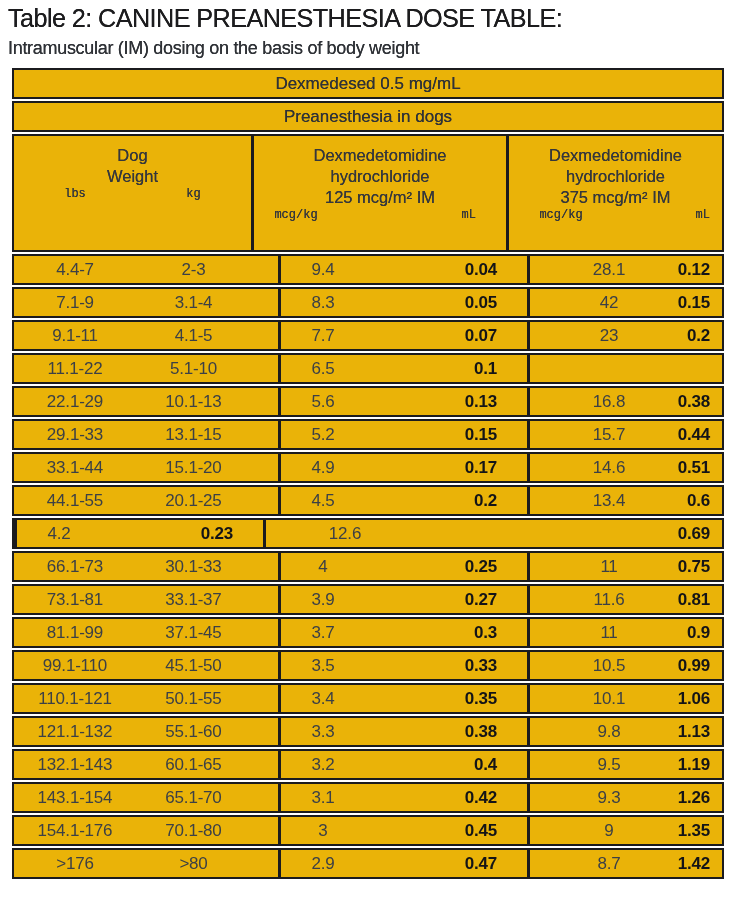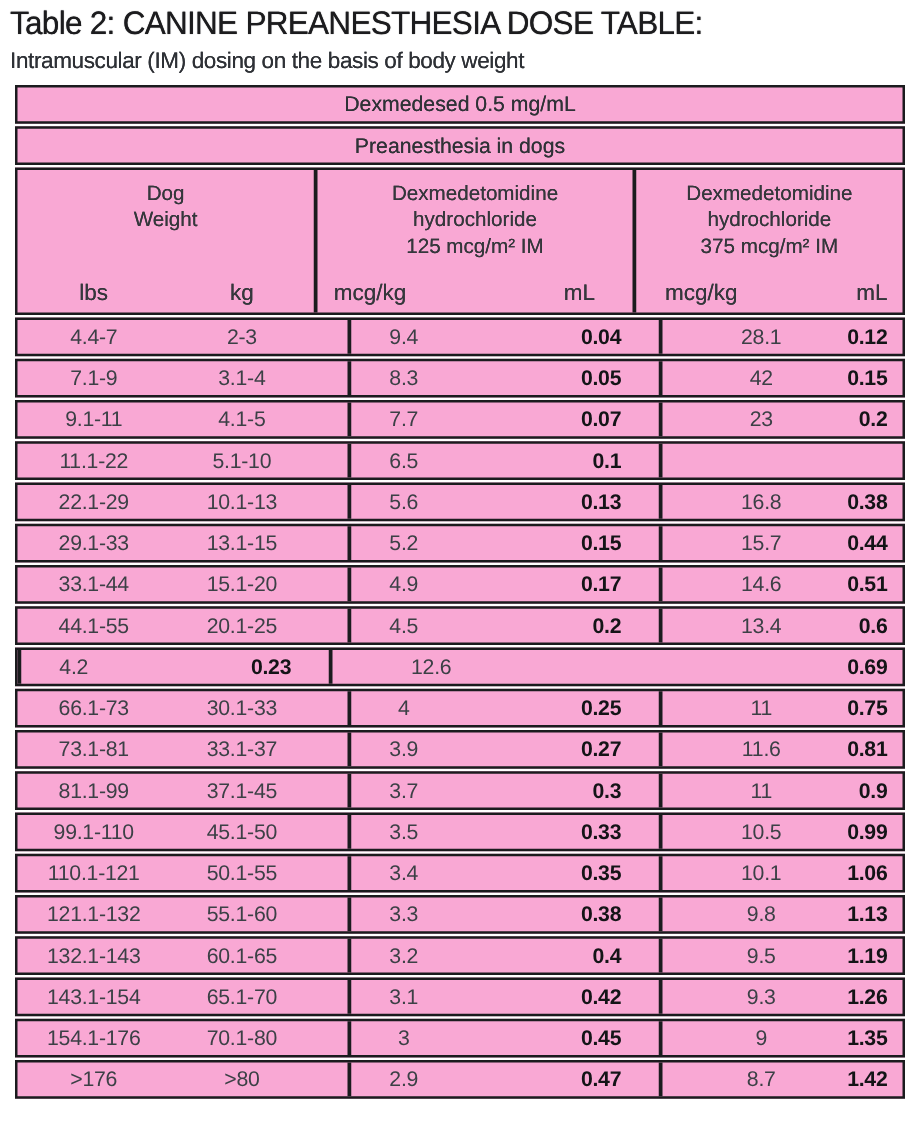--- a/index.html
+++ b/index.html
@@ -35,21 +35,21 @@
     text-shadow: 0 0 0.4px #2e3136;
     white-space: nowrap;
   }
   .tbl {
     margin: 9px 0 0 4px;
     width: 712px;
   }
   .box {
     box-sizing: border-box;
     border: 2px solid #1b1b1e;
-    background: #f9a8d4;
+    background: #eab308;
     margin-bottom: 2px;
   }
   .banner {
     height: 31px;
     display: flex;
     align-items: center;
     justify-content: center;
     font-size: 17px;
     color: #2f3237;
     text-shadow: 0 0 0.3px #2f3237;
@@ -64,35 +64,35 @@
   .c-kg   { flex: 1; text-align: center; }
   .c-mcg  { width: 84px; text-align: center; }
   .c-ml   { flex: 1; text-align: right; padding-right: 30px; }
   .c-mcg3 { width: 104px; text-align: center; }
   .c-ml3  { flex: 1; text-align: right; padding-right: 12px; }
   
   .headerbox { display: flex; align-items: stretch; height: 118px; }
   .hg {
     display: flex;
     flex-direction: column;
-    justify-content: space-between;
     padding: 9px 0 5px 0;
   }
   .gtitle {
     text-align: center;
     font-size: 16.5px;
     line-height: 1.28;
     color: #35373c;
     text-shadow: 0 0 0.3px #35373c;
   }
   .units {
     display: flex;
-    font-size: 18px;
+    font-size: 12px;
     color: #35373c;
     text-shadow: 0 0 0.3px #35373c;
+    font-family: Liberation Mono, monospace;
   }
   
   .row { display: flex; align-items: flex-start; height: 31px; gap: 27px; }
   .row .g { height: 100%; }
   .row .cell {
     font-size: 17px;
     color: #3c4046;
     letter-spacing: -0.2px;
   }
   .row .bold {

